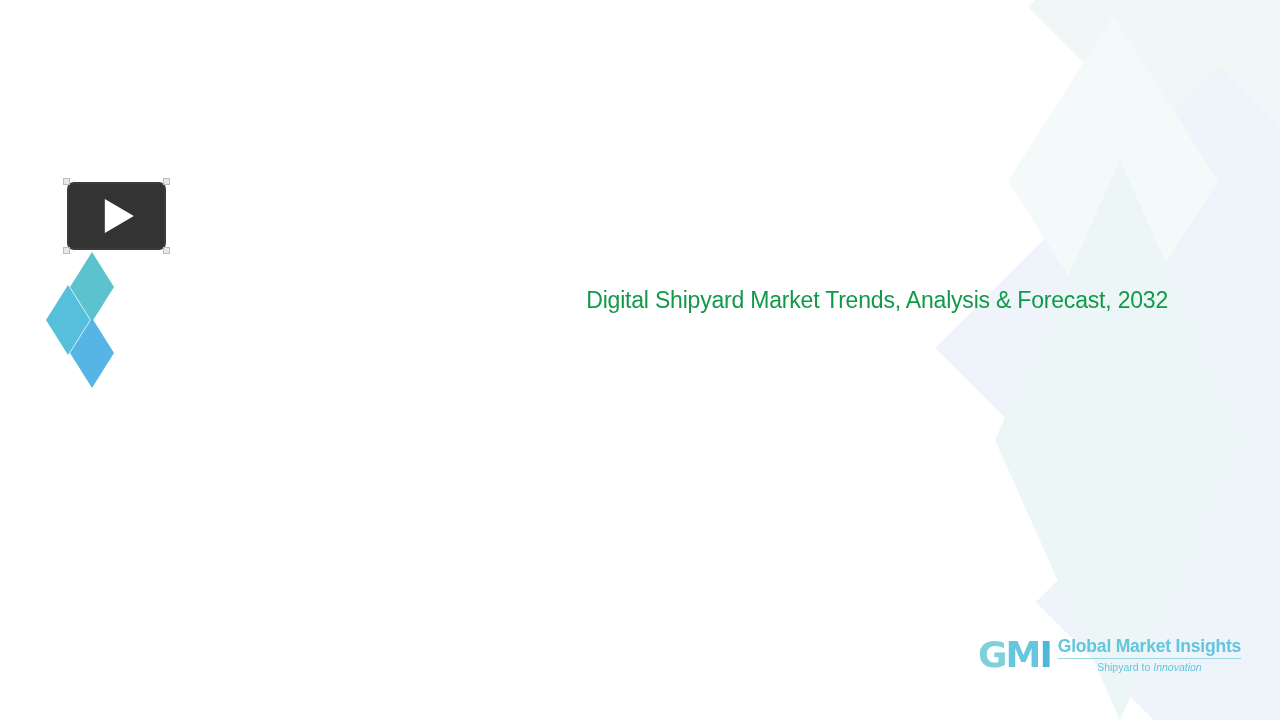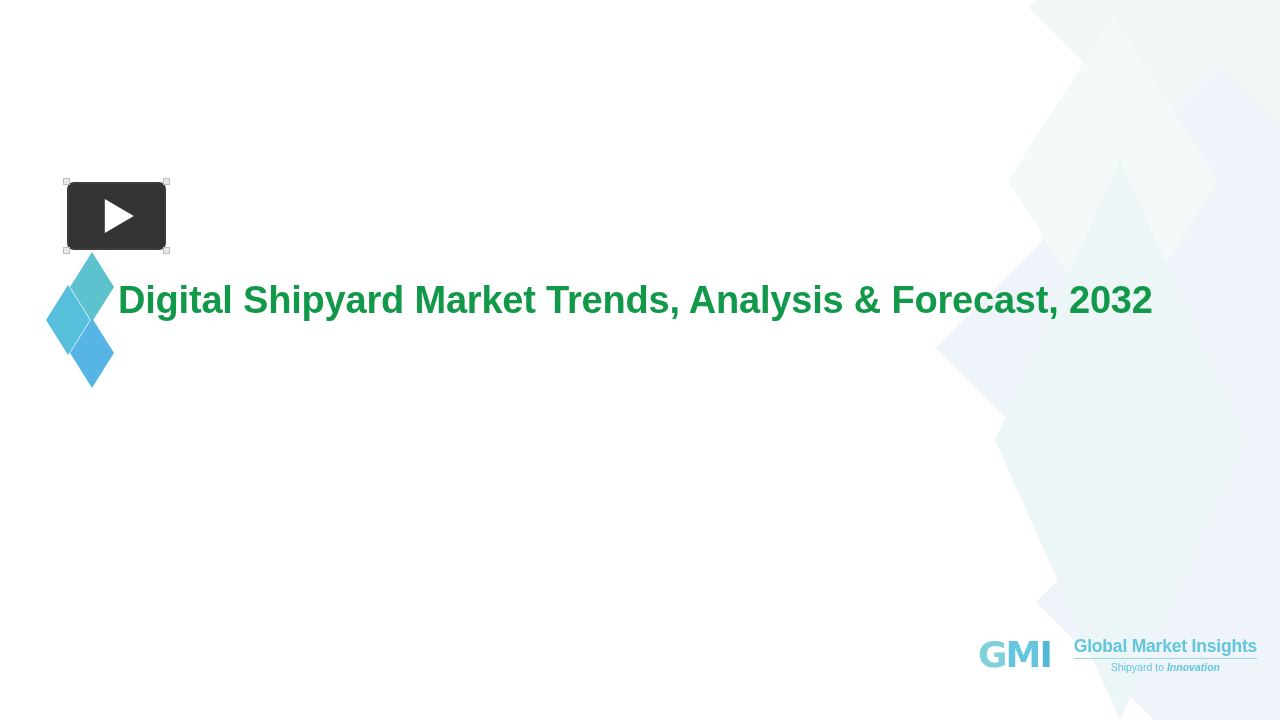--- a/index.html
+++ b/index.html
@@ -147,46 +147,47 @@
     width: 44px;
     height: 70px;
   }
 
   
   .slide-title {
     position: absolute;
     left: 118px;
     top: 279px;
     width: 1050px;
-    font-size: 38px;
-    font-weight: bold;
+    font-size: 23px;
+    font-weight: normal;
     line-height: 42px;
     letter-spacing: -0.2px;
     color: #119949;
     white-space: nowrap;
+    text-align: right;
   }
 
   
   .logo {
     position: absolute;
     left: 978px;
     top: 631px;
     width: 245px;
     height: 48px;
     display: flex;
     align-items: center;
   }
   .logo-mark {
     font-size: 36px;
     font-weight: bold;
     letter-spacing: -2px;
     line-height: 1;
     color: #6ecbdc;
     font-family: "DejaVu Sans", sans-serif;
-    margin-right: 23px;
+    margin-right: 7px;
     flex: 0 0 auto;
   }
   .logo-mark .g { color: #7fd0da; }
   .logo-mark .m { color: #66c6dd; }
   .logo-mark .i { color: #4fb8d6; }
   .logo-text {
     flex: 1 1 auto;
     display: flex;
     flex-direction: column;
     justify-content: center;
@@ -207,21 +208,21 @@
   }
   .logo-tag {
     font-size: 10.5px;
     color: #62c6dd;
     line-height: 13px;
     text-align: center;
     white-space: nowrap;
   }
   .logo-tag .ital {
     font-style: italic;
-    font-weight: bold;
+    font-weight: normal;
   }
 </style>
 </head>
 <body>
 
 <div class="slide">
 
   <div class="bg-layer">
     <div class="wm wm-top" style="background: rgb(241, 247, 247);"></div>
     <div class="wm wm-right-big" style="background: rgb(239, 244, 250);"></div>

